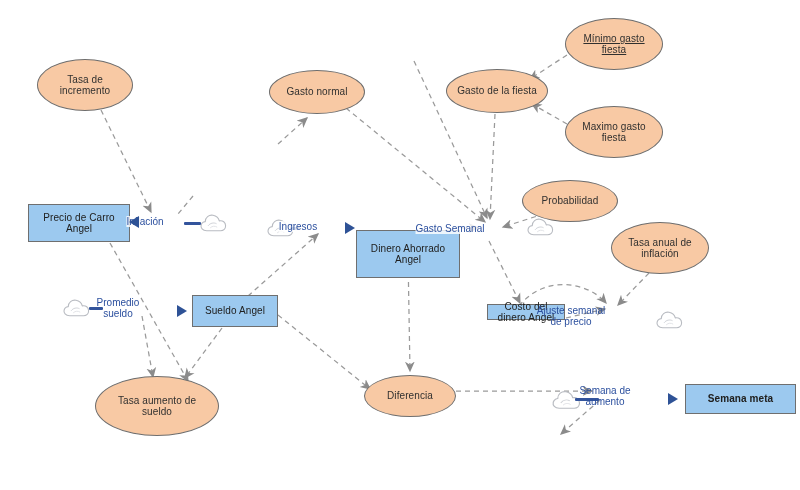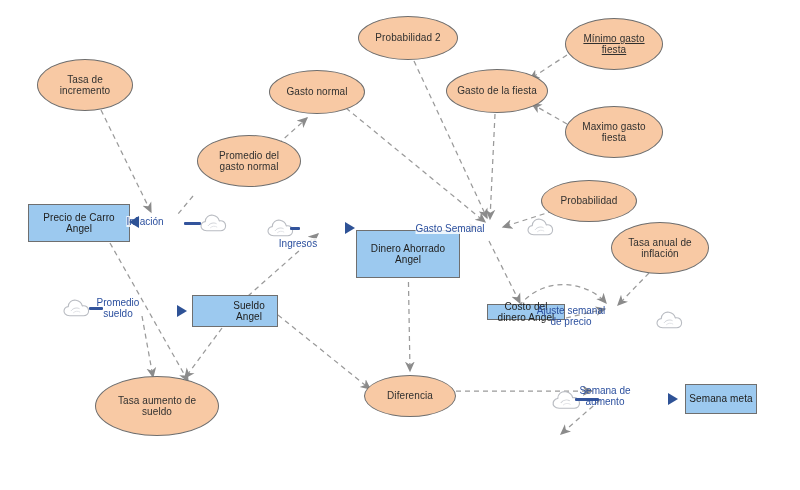--- a/index.html
+++ b/index.html
@@ -132,39 +132,32 @@
     </g>
   </svg>
 
   <div class="node ellipse" style="left: 37px; top: 59px; width: 96px; height: 52px;">
       <span style="white-space: pre-line;">Tasa de
 incremento</span>
     </div>
   <div class="node ellipse" style="left: 269px; top: 70px; width: 96px; height: 44px;">
       <span style="white-space: pre-line;">Gasto normal</span>
     </div>
-  <div class="node ellipse" style="left: 197px; top: 135px; width: 104px; height: 52px;">
-      <span style="white-space: pre-line;">Promedio del
-gasto normal</span>
-    </div>
-  <div class="node ellipse" style="left: 358px; top: 16px; width: 100px; height: 44px;">
-      <span style="white-space: pre-line;">Probabilidad 2</span>
-    </div>
   <div class="node ellipse" style="left: 446px; top: 69px; width: 102px; height: 44px;">
       <span style="white-space: pre-line;">Gasto de la fiesta</span>
     </div>
   <div class="node ellipse" style="left: 565px; top: 18px; width: 98px; height: 52px;">
       <span style="white-space: pre-line; text-decoration: underline;">Mínimo gasto
 fiesta</span>
     </div>
   <div class="node ellipse" style="left: 565px; top: 106px; width: 98px; height: 52px;">
       <span style="white-space: pre-line;">Maximo gasto
 fiesta</span>
     </div>
-  <div class="node ellipse" style="left: 541px; top: 180px; width: 96px; height: 42px;">
+  <div class="node ellipse" style="left: 522px; top: 180px; width: 96px; height: 42px;">
       <span style="white-space: pre-line;">Probabilidad</span>
     </div>
   <div class="node ellipse" style="left: 611px; top: 222px; width: 98px; height: 52px;">
       <span style="white-space: pre-line;">Tasa anual de
 inflación</span>
     </div>
   <div class="node ellipse" style="left: 95px; top: 376px; width: 124px; height: 60px;">
       <span style="white-space: pre-line;">Tasa aumento de
 sueldo</span>
     </div>
@@ -174,32 +167,32 @@
 
   <div class="node rect" style="left: 28px; top: 204px; width: 102px; height: 38px;">
       <span style="white-space: pre-line;">Precio de Carro
 Angel</span>
     </div>
   <div class="node rect" style="left: 356px; top: 206px; width: 104px; height: 48px; margin-top: 24px;">
       <span style="white-space: pre-line;">Dinero Ahorrado
 Angel</span>
     </div>
   <div class="node rect" style="left: 192px; top: 295px; width: 86px; height: 32px;">
-      <span style="white-space: pre-line; margin-left: 28px;">Sueldo Angel</span>
+      <span style="white-space: pre-line;">Sueldo Angel</span>
     </div>
   <div class="node rect" style="left: 487px; top: 304px; width: 78px; height: 16px;">
       <span style="white-space: pre-line;">Costo del
 dinero Angel</span>
     </div>
-  <div class="node rect" style="left: 685px; top: 384px; width: 72px; height: 30px;">
+  <div class="node rect" style="left: 685px; top: 384px; width: 111px; height: 30px; font-weight: bold;">
       <span style="white-space: pre-line;">Semana meta</span>
     </div>
 
   <div class="edge-label onwhite" style="left: 145px; top: 216px; transform: translate(-50%, 0px);">Inflación</div>
-  <div class="edge-label onwhite" style="left: 298px; top: 238px; transform: translate(-50%, 0px);">Ingresos</div>
+  <div class="edge-label onwhite" style="left: 298px; top: 221px; transform: translate(-50%, 0px);">Ingresos</div>
   <div class="edge-label onwhite" style="left: 450px; top: 223px; transform: translate(-50%, 0px);">Gasto Semanal</div>
   <div class="edge-label" style="left: 118px; top: 297px; transform: translate(-50%, 0px);">Promedio
 sueldo</div>
   <div class="edge-label" style="left: 571px; top: 305px; transform: translate(-50%, 0px);">Ajuste semanal
 de precio</div>
   <div class="edge-label" style="left: 605px; top: 385px; transform: translate(-50%, 0px);">Semana de
 aumento</div>
 
   <div class="cloud" style="left: 199px; top: 212px; width: 28px; height: 22px;"><svg width="28" height="22" viewBox="0 0 40 30">
         <path d="M11 26 C5 26 2 22 3 18 C4 14 8 13 9 13 C9 7 14 3 20 4 C25 5 28 8 29 12 C34 11 38 14 38 19 C38 23 35 26 31 26 Z" fill="#ffffff" stroke="#b9bcc2" stroke-width="1.6" stroke-linejoin="round"></path>

